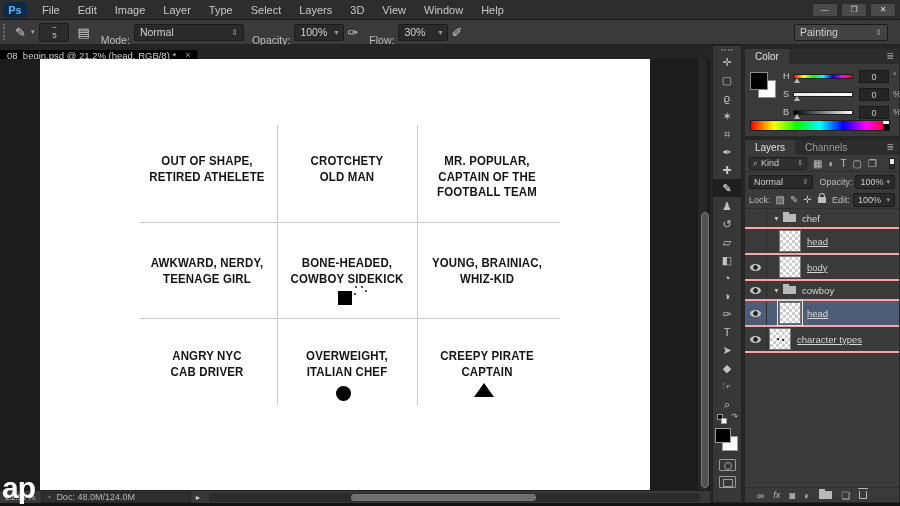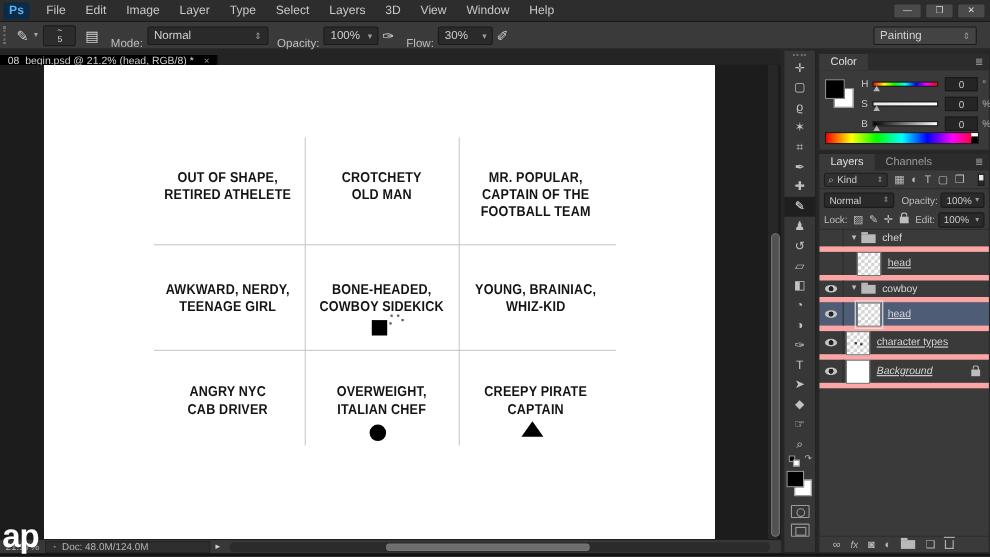--- a/index.html
+++ b/index.html
@@ -129,21 +129,21 @@
     align-items:center; padding:0 4px; font-size:9px; color:#ccc; }
   .mini-combo .updown { margin-left:auto; font-size:7px; color:#999; padding-left:3px; }
   #opacity-combo,#fill-combo { width:42px; height:14px; margin-left:3px; }
   #lock-row { height:18px; display:flex; align-items:center; padding:0 4px; font-size:9px; color:#bdbdbd;
     border-bottom:1px solid #2e2e2e; }
   .lock-icon { font-size:10px; color:#bdbdbd; margin-left:5px; }
   .padlock { display:inline-block; position:relative; width:8px; height:6px; background:#bdbdbd; margin-left:6px; }
   .padlock::before { content:""; position:absolute; left:1px; top:-4px; width:4px; height:4px;
     border:1.5px solid #bdbdbd; border-bottom:none; border-radius:3px 3px 0 0; }
 
-  .layer-row { display:flex; align-items:center; border-bottom:5px solid #fca5a5; position:relative; font-size:9.5px; color:#d6d6d6;text-align:right; }
+  .layer-row { display:flex; align-items:center; border-bottom:2px solid #fca5a5; position:relative; font-size:9.5px; color:#d6d6d6;text-align:right; }
   .lr-20 { height:20px; } .lr-26 { height:26px;text-decoration:underline; }
   .eye-cell { width:22px; align-self:stretch; border-right:1px solid #2e2e2e; display:flex; align-items:center; justify-content:center; }
   .eye { width:11px; height:7px; border-radius:50%; background:radial-gradient(circle at 50% 50%, #222 0 2px, #c4c4c4 2.5px); }
   .tri-open { font-size:7px; color:#bbb; margin:0 3px 0 6px; }
   .folder { position:relative; width:13px; height:8px; background:#b9b9b9; margin-right:6px; }
   .folder::before { content:""; position:absolute; left:0; top:-2px; width:6px; height:2px; background:#b9b9b9; }
   .indent { width:10px; }
   .thumb { width:22px; height:22px; border:1px solid #777; margin:0 6px 0 2px; background:#fff; position:relative;
     background-image:linear-gradient(45deg,#cfcfcf 25%,transparent 25%,transparent 75%,#cfcfcf 75%),
                      linear-gradient(45deg,#cfcfcf 25%,transparent 25%,transparent 75%,#cfcfcf 75%);
@@ -420,20 +420,28 @@
       <span class="tri-open">▼</span>
       <span class="folder"></span>
       <span class="layer-name">chef</span>
     </div>
     <div class="layer-row lr-26">
       <span class="eye-cell"></span>
       <span class="indent"></span>
       <span class="thumb"></span>
       <span class="layer-name">head</span>
     </div>
+    <div class="layer-row lr-26">
+      <span class="eye-cell">
+          <span class="eye"></span>
+        </span>
+      <span class="indent"></span>
+      <span class="thumb"></span>
+      <span class="layer-name">body</span>
+    </div>
     <div class="layer-row lr-20">
       <span class="eye-cell">
           <span class="eye"></span>
         </span>
       <span class="tri-open">▼</span>
       <span class="folder"></span>
       <span class="layer-name">cowboy</span>
     </div>
     <div class="layer-row lr-26 selected">
       <span class="eye-cell">
@@ -446,28 +454,20 @@
     <div class="layer-row lr-26">
       <span class="eye-cell">
           <span class="eye"></span>
         </span>
       <span class="thumb">
         <span class="ct-dot" style="left:7px;top:9px"></span>
           <span class="ct-dot" style="left:12px;top:10px"></span>
       </span>
       <span class="layer-name">character types</span>
     </div>
-    <div class="layer-row lr-26">
-      <span class="eye-cell">
-          <span class="eye"></span>
-        </span>
-      <span class="thumb white"></span>
-      <span class="layer-name italic">Background</span>
-      <span class="padlock bg-lock"></span>
-    </div>
 
     <div id="bottom-icons">
       <span>∞</span>
       <span class="fx">fx</span>
       <span>◙</span>
       <span>◐</span>
       <span class="folder" style="margin:0"></span>
       <span>❏</span>
       <span class="trash"></span>
     </div>

